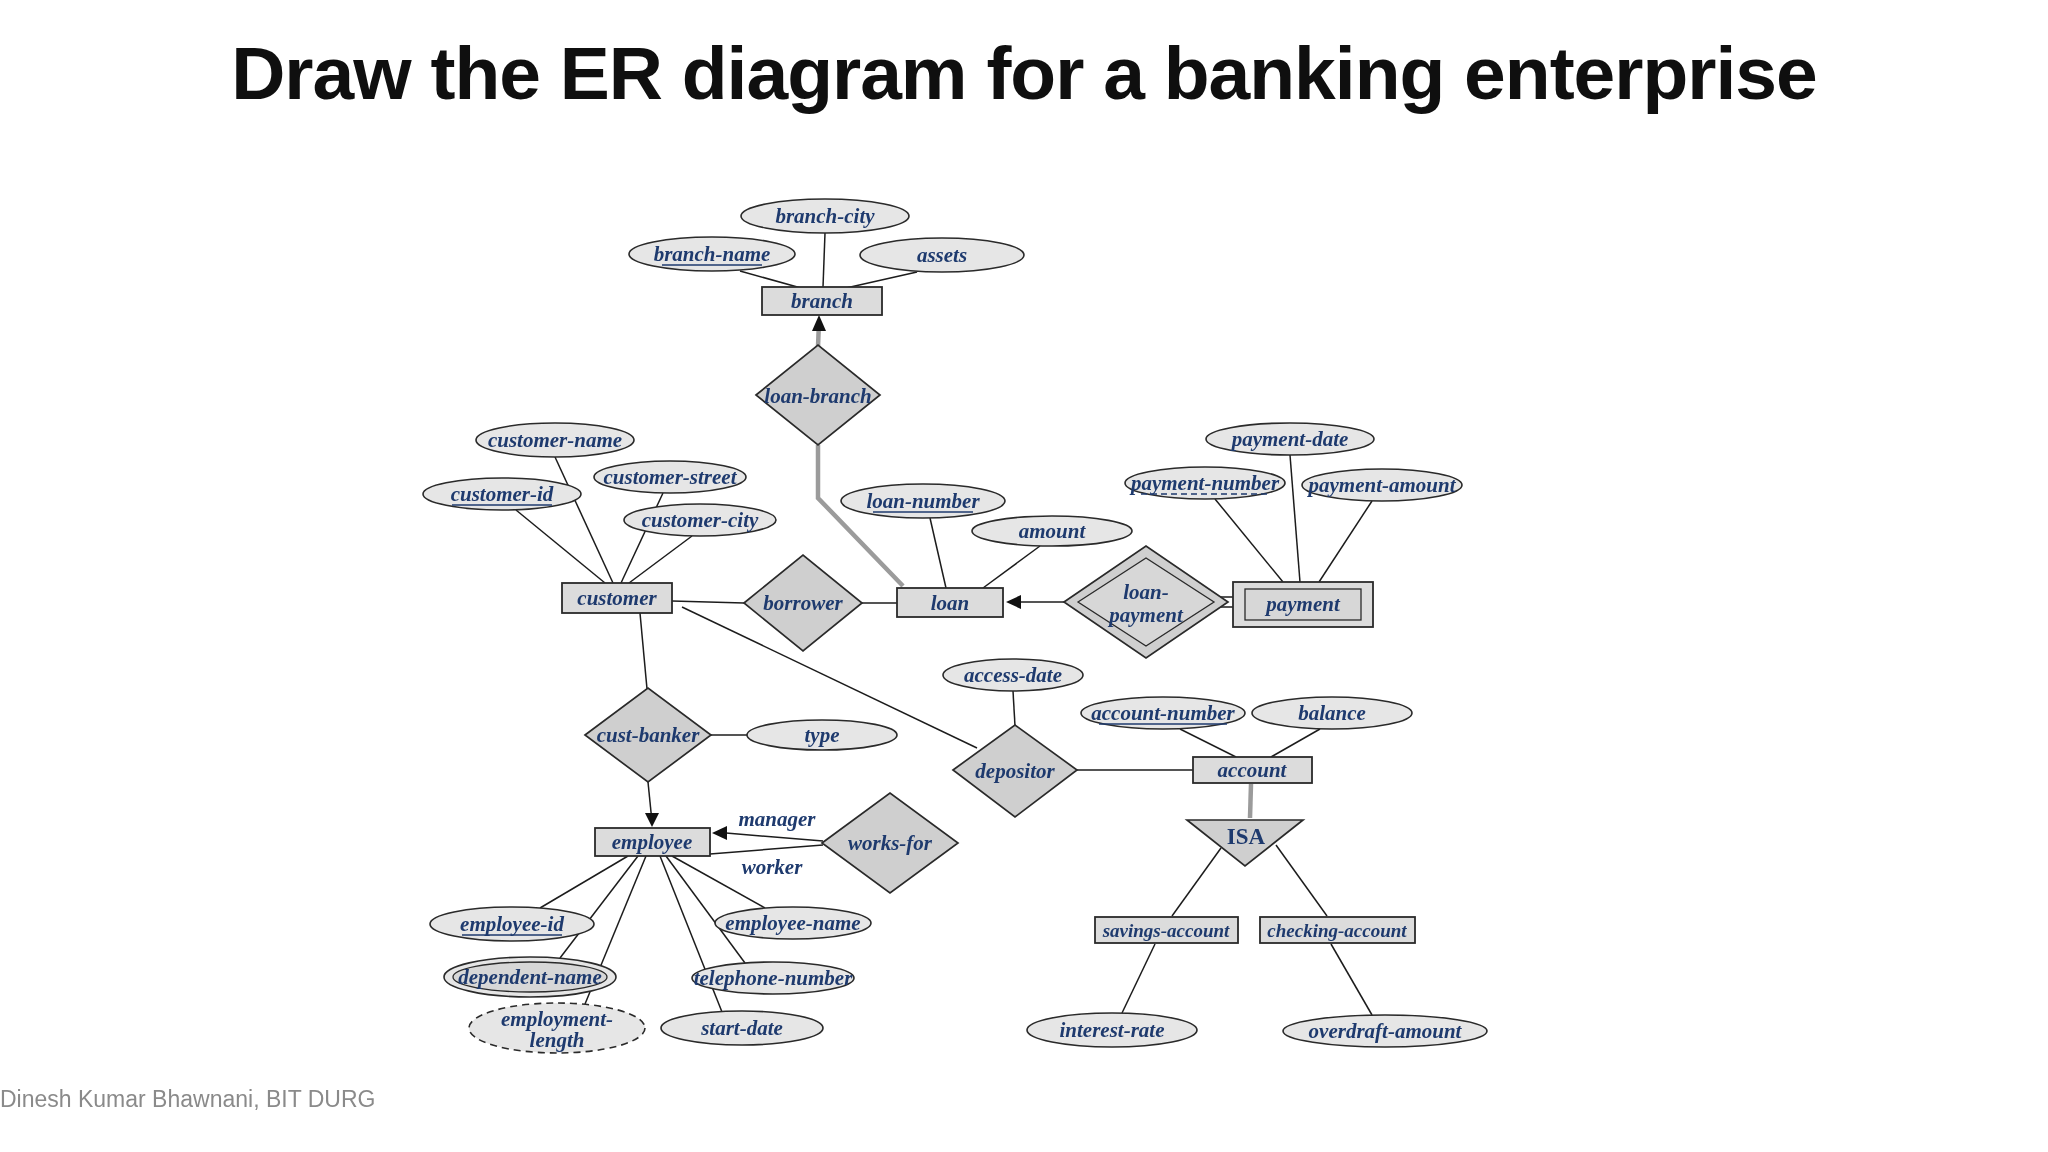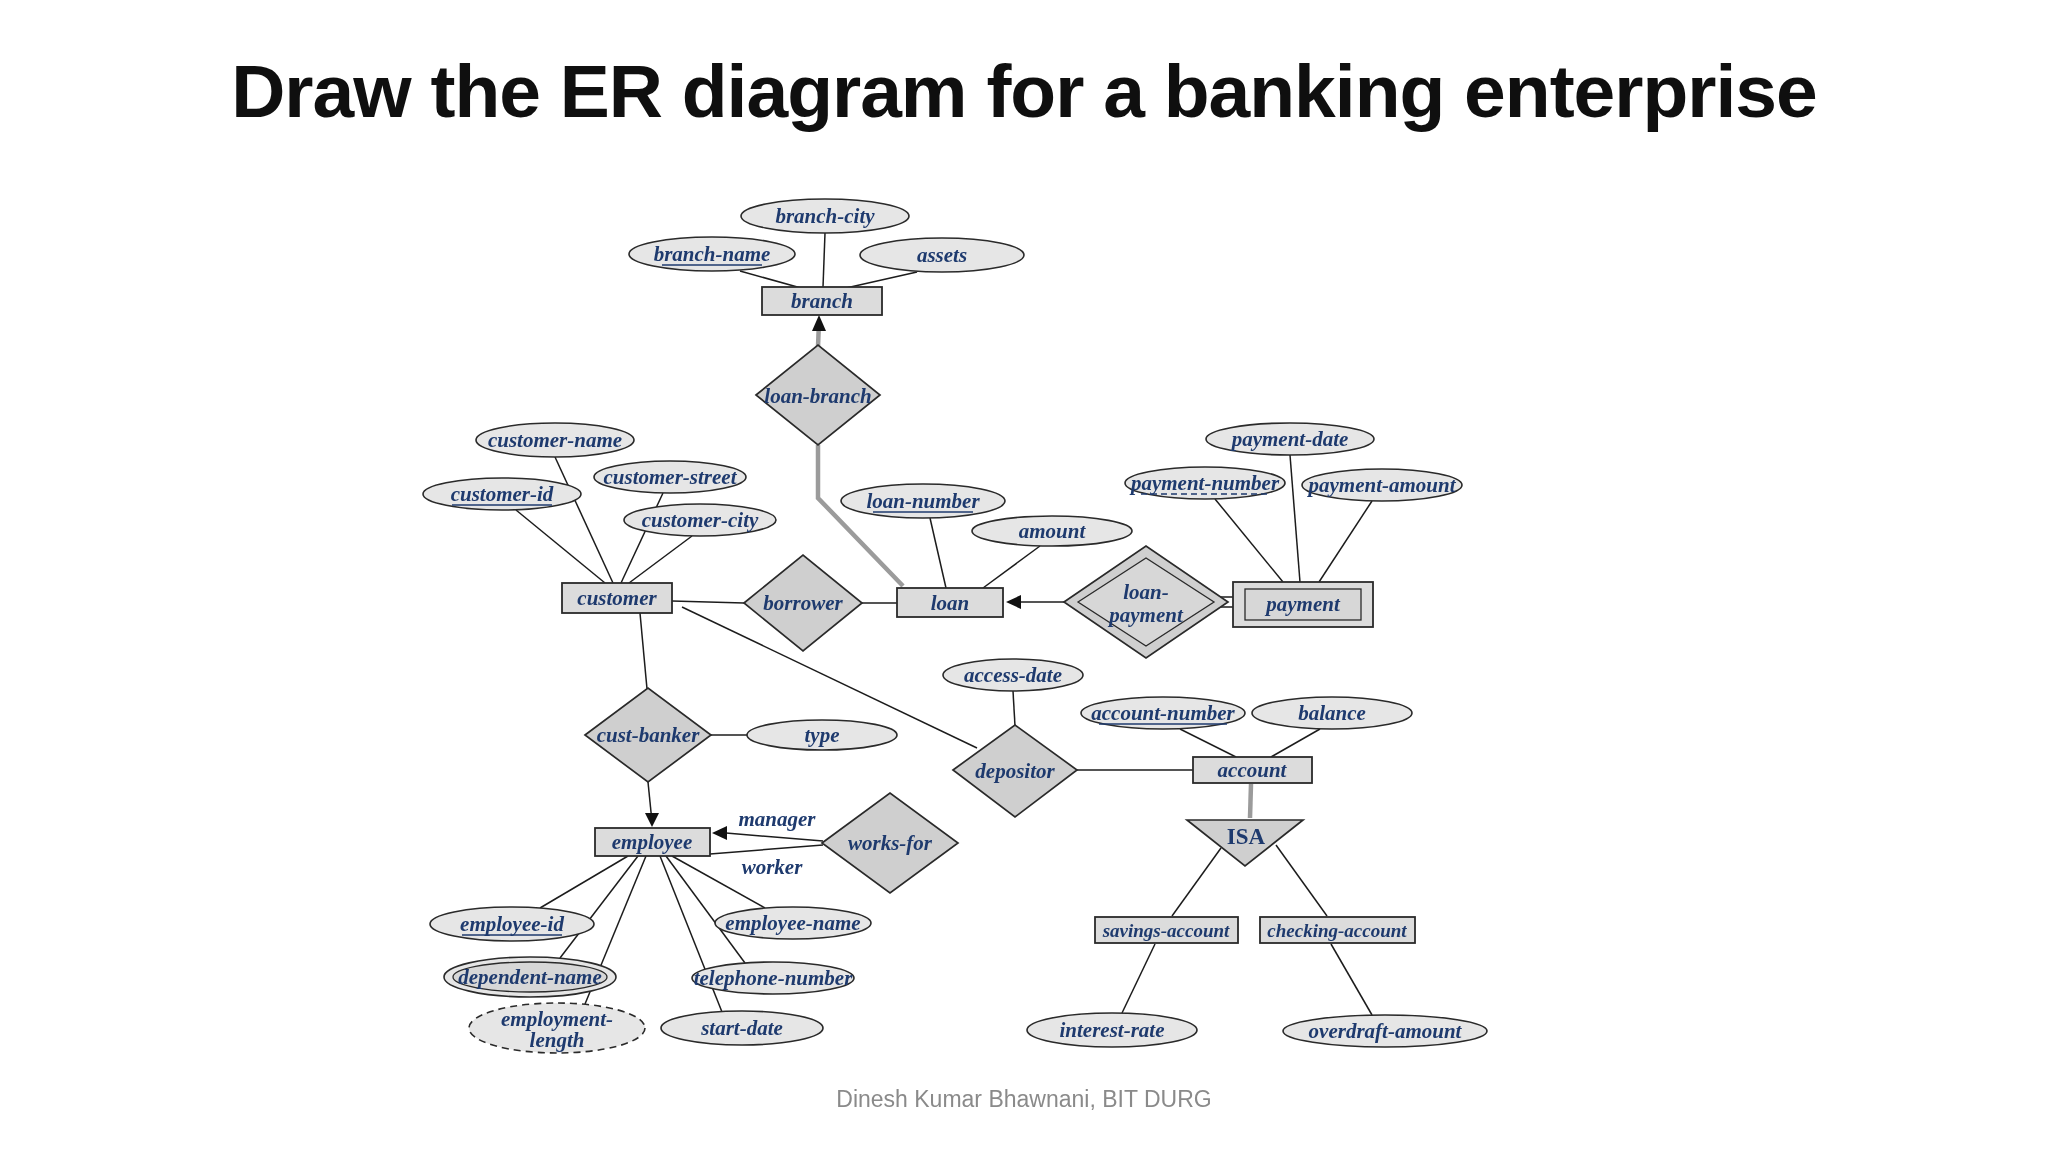--- a/index.html
+++ b/index.html
@@ -2,24 +2,24 @@
 <html><head>
 <meta charset="utf-8">
 <style>
   html,body { margin:0; padding:0; background:#ffffff; }
   .slide {
     position:relative; width:2048px; height:1152px; background:#ffffff;
     font-family:"Liberation Sans", sans-serif; overflow:hidden;
   }
   .title {
     position:absolute; top:30px; left:0; width:100%; text-align:center;
-    font-size:75px; font-weight:bold; color:#0f0f0f; letter-spacing:-1px;margin-top:18px;
+    font-size:75px; font-weight:bold; color:#0f0f0f; letter-spacing:-1px;
   }
   .footer {
-    position:absolute; top:1086px; left:0; width:100%; text-align:center;
+    position:absolute; top:1086px; left:0; width:100%; 
     font-size:23px; color:#8a8a8a;
   }
   svg.diagram { position:absolute; left:0; top:0; }
   .shape { fill:#e6e6e6; stroke:#2a2a2a; stroke-width:1.6; }
   .rectshape { fill:#dcdcdc; stroke:#2a2a2a; stroke-width:1.8; }
   .diam { fill:#cfcfcf; stroke:#2a2a2a; stroke-width:1.7; }
   .tri { fill:#cfcfcf; stroke:#2a2a2a; stroke-width:1.7; }
   .inner { fill:#d7d7d7; stroke:#2a2a2a; stroke-width:1.3; }
   .dashedshape { stroke-dasharray:7 5; }
   .ln { stroke:#1c1c1c; stroke-width:1.5; fill:none; }

